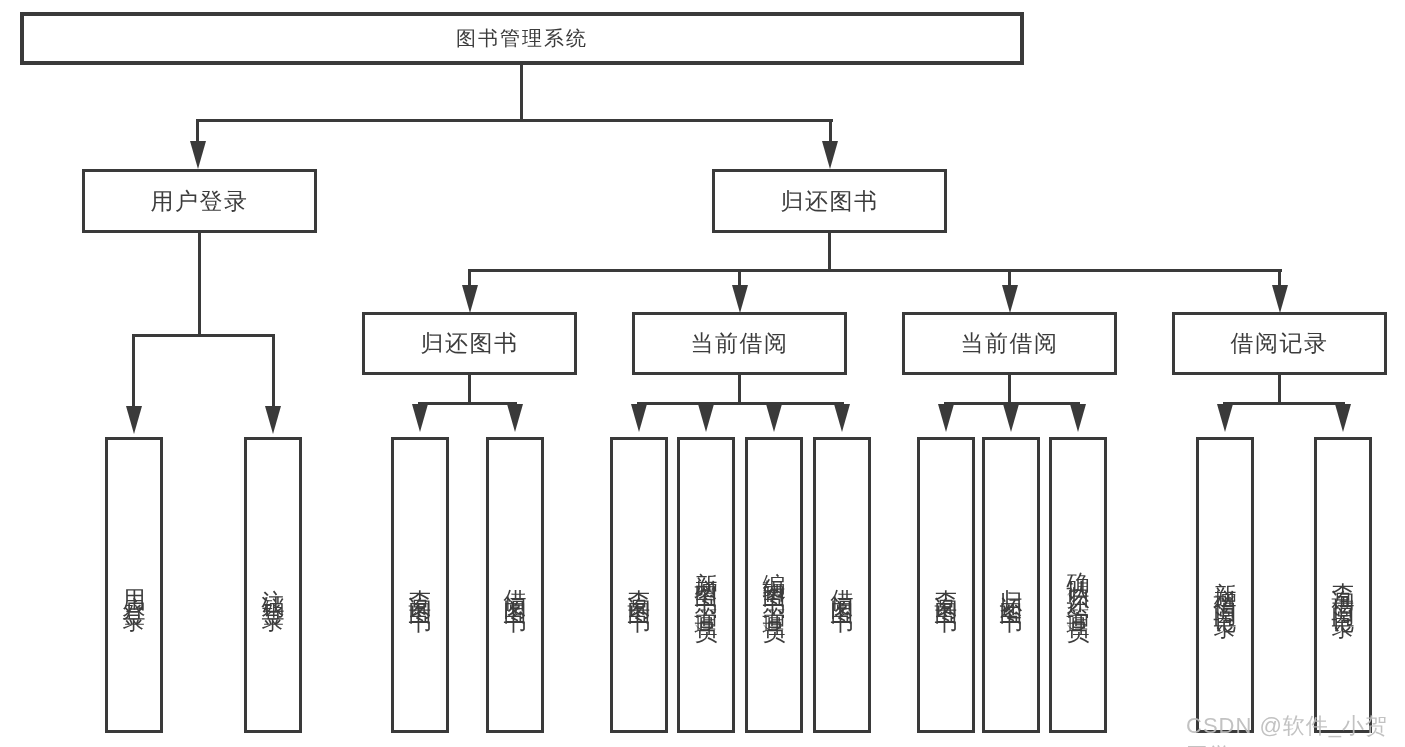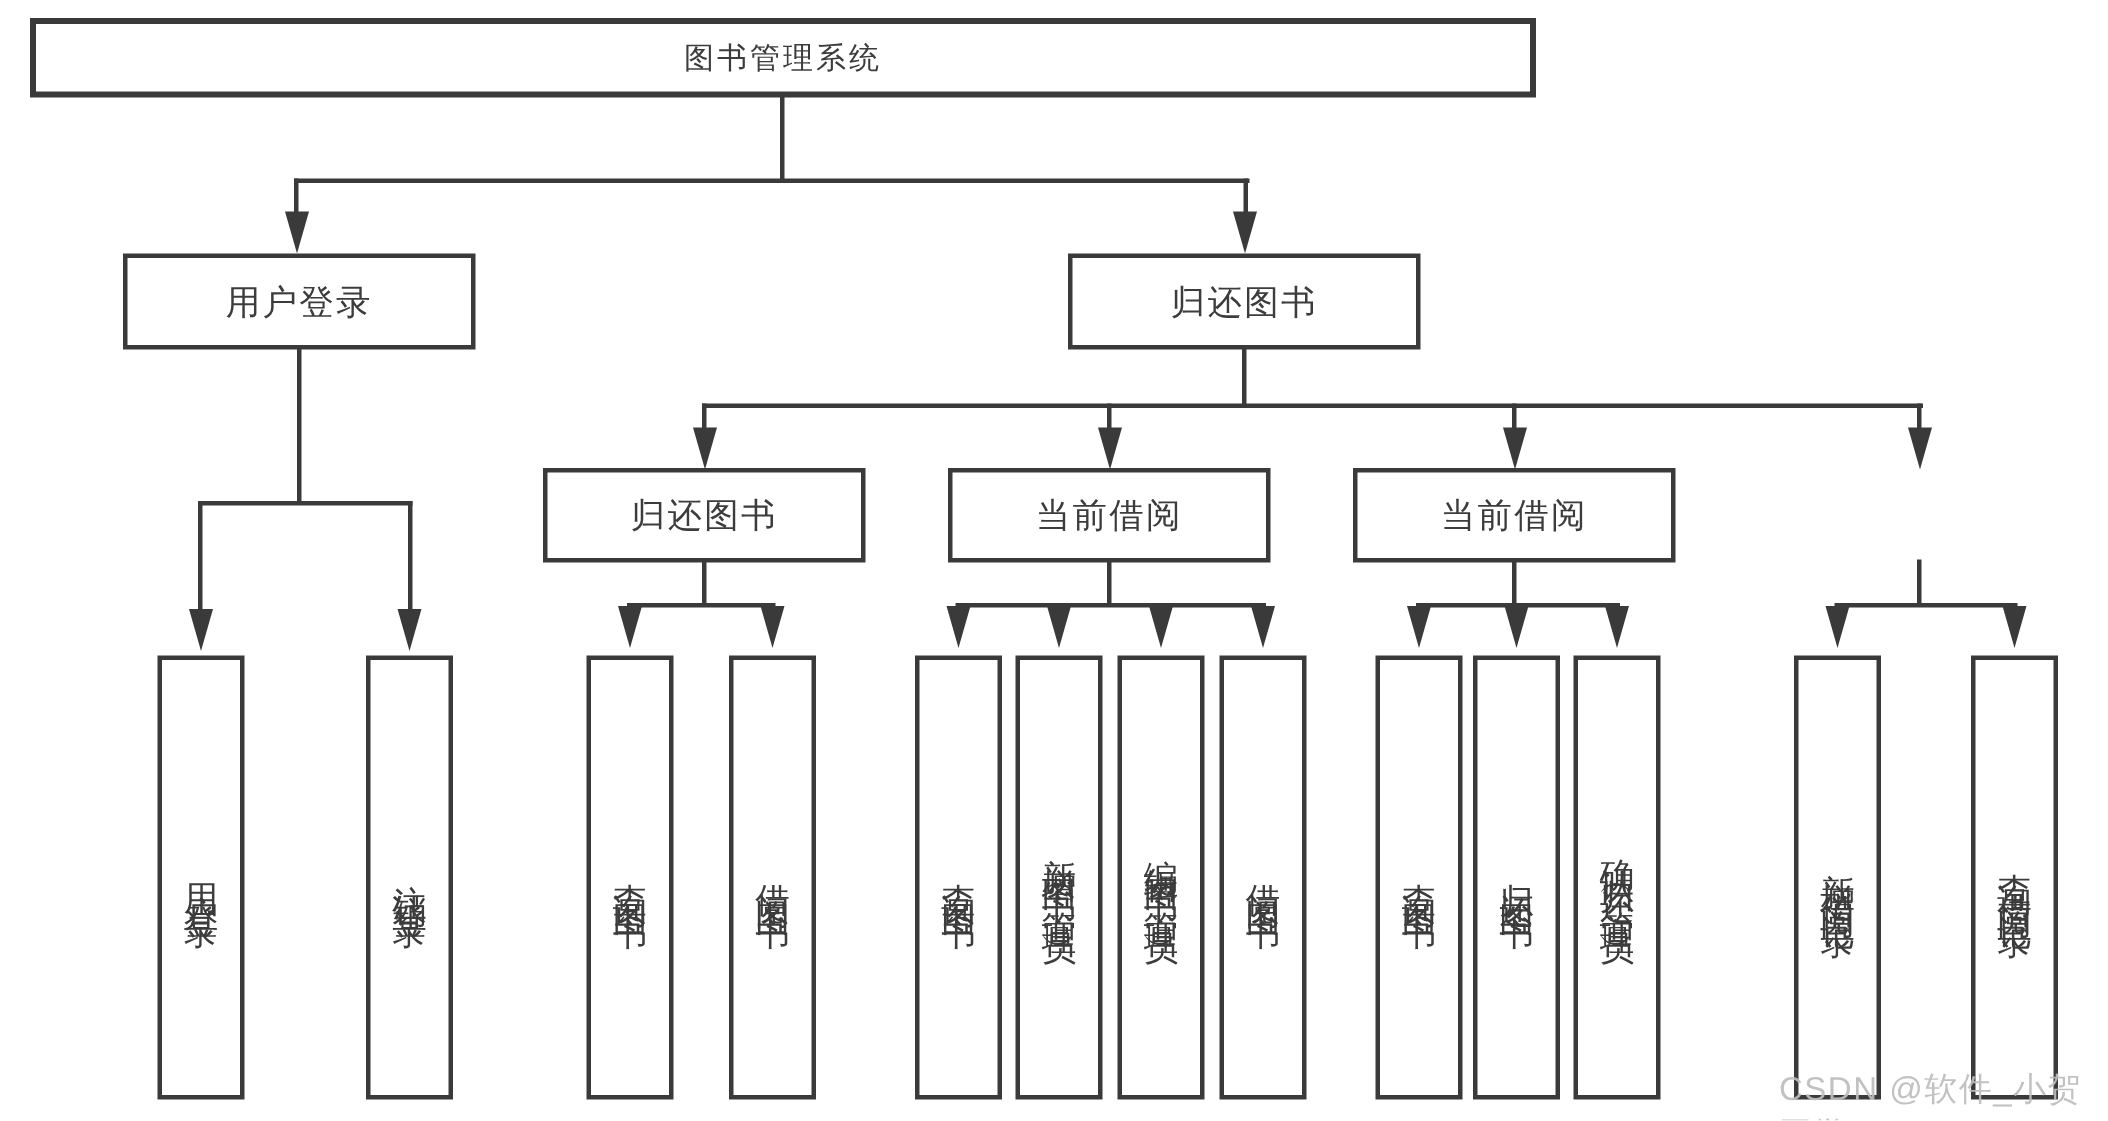--- a/index.html
+++ b/index.html
@@ -81,20 +81,23 @@
 
   <div class="box hbox" style="left:362px;top:312px;width:215px;height:63px">
     <span>归还图书</span>
   </div>
   <div class="box hbox" style="left:632px;top:312px;width:215px;height:63px">
     <span>当前借阅</span>
   </div>
   <div class="box hbox" style="left:902px;top:312px;width:215px;height:63px">
     <span>当前借阅</span>
   </div>
+  <div class="box hbox" style="left:1172px;top:312px;width:215px;height:63px">
+    <span>借阅记录</span>
+  </div>
 
   <div class="vl" style="left:468px;top:373px;height:31px"></div>
   <div class="hl" style="left:418px;top:402px;width:99px"></div>
   <div class="ah" style="left:412px;top:404px"></div>
   <div class="ah" style="left:507px;top:404px"></div>
 
   <div class="vl" style="left:738px;top:373px;height:31px"></div>
   <div class="hl" style="left:637px;top:402px;width:207px"></div>
   <div class="ah" style="left:631px;top:404px"></div>
   <div class="ah" style="left:698px;top:404px"></div>

